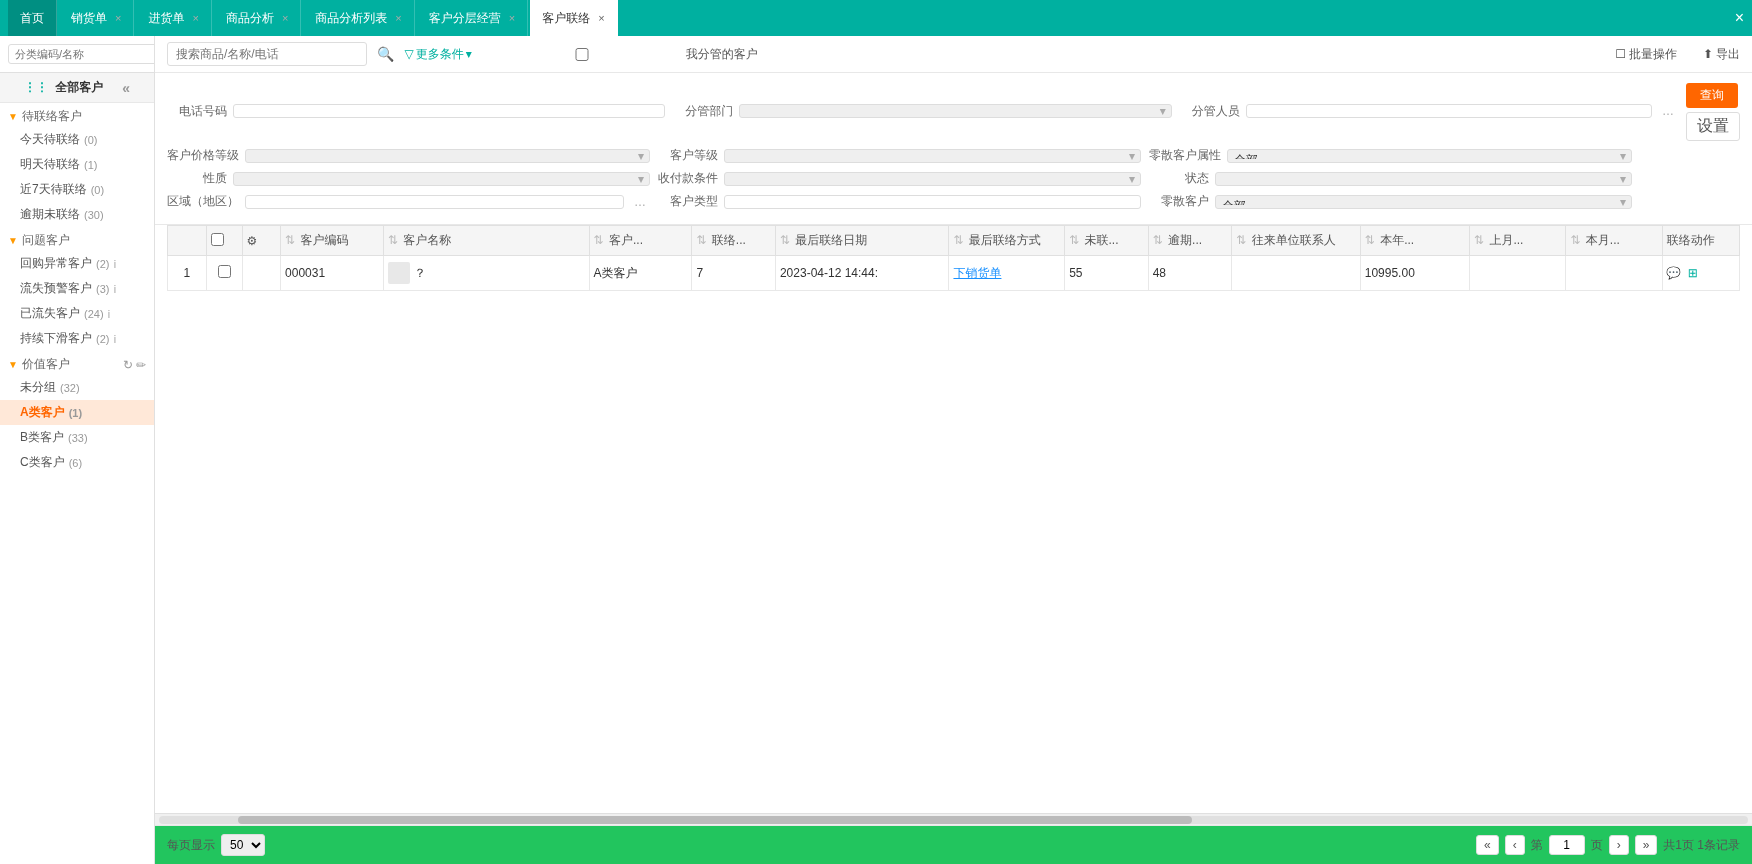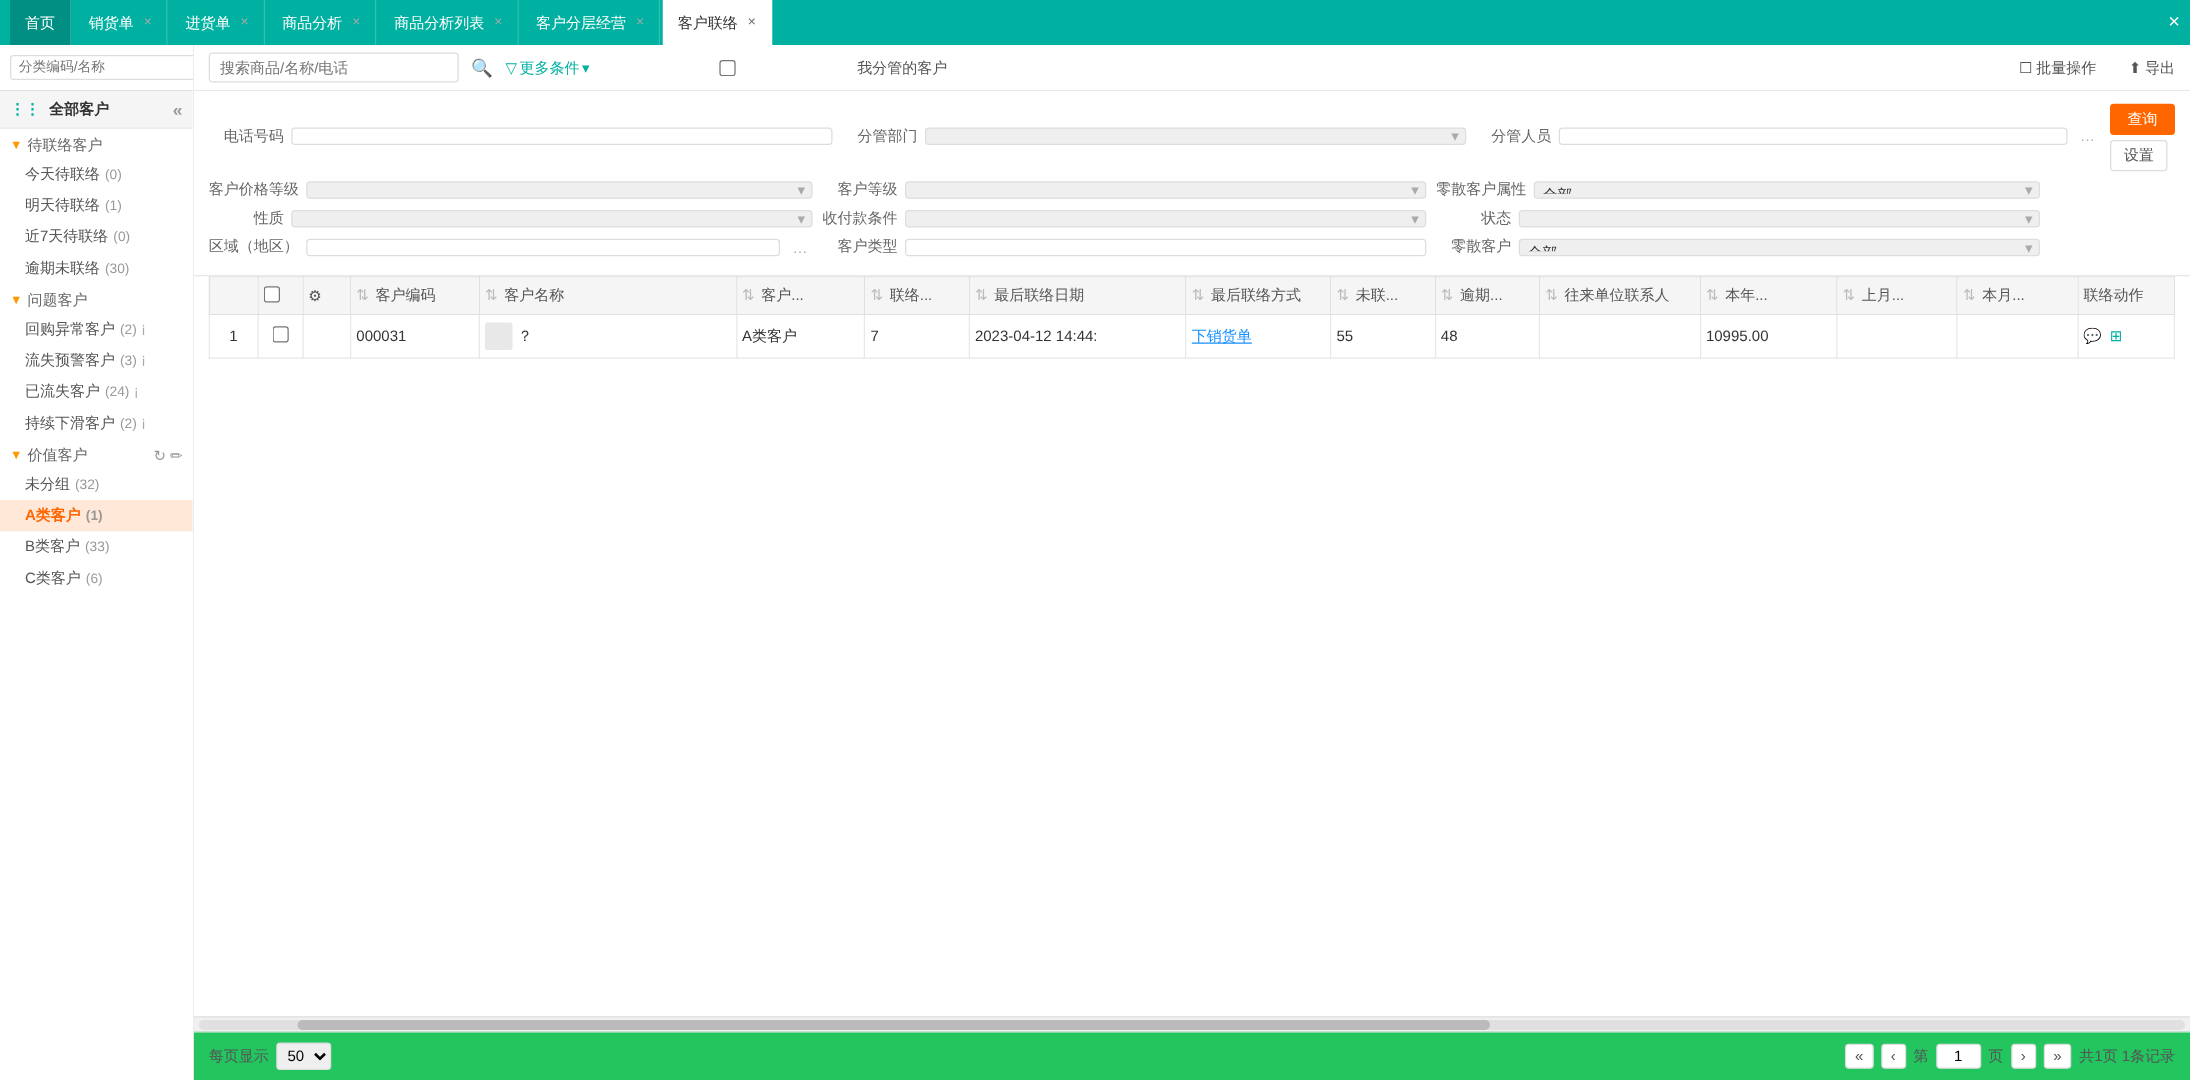--- a/index.html
+++ b/index.html
@@ -58,21 +58,21 @@
       flex: 1;
       border: 1px solid #ddd;
       border-radius: 3px;
       padding: 3px 6px;
       font-size: 11px;
       color: #999;
       outline: none;
     }
 
     .sidebar-section-header {
-      padding: 6px 8px;
+      padding: 6px 24px;
       background: #f5f5f5;
       display: flex;
       align-items: center;
       justify-content: space-between;
       font-weight: bold;
       color: #333;
       border-bottom: 1px solid #e8e8e8;
       cursor: pointer;
     }
     .sidebar-section-header .collapse-btn { color: #999; font-size: 14px; cursor: pointer; }
@@ -225,21 +225,21 @@
       cursor: pointer;
       font-size: 12px;
     }
     .btn-settings {
       background: #fff;
       color: #555;
       border: 1px solid #ddd;
       border-radius: 3px;
       padding: 3px 10px;
       cursor: pointer;
-      font-size: 12px;
+      font-size: 16px;
     }
     .filter-dots { color: #aaa; cursor: pointer; padding: 0 4px; }
 
     
     .table-area {
       flex: 1;
       overflow: auto;
       padding: 0 12px;
     }
     .data-table {

